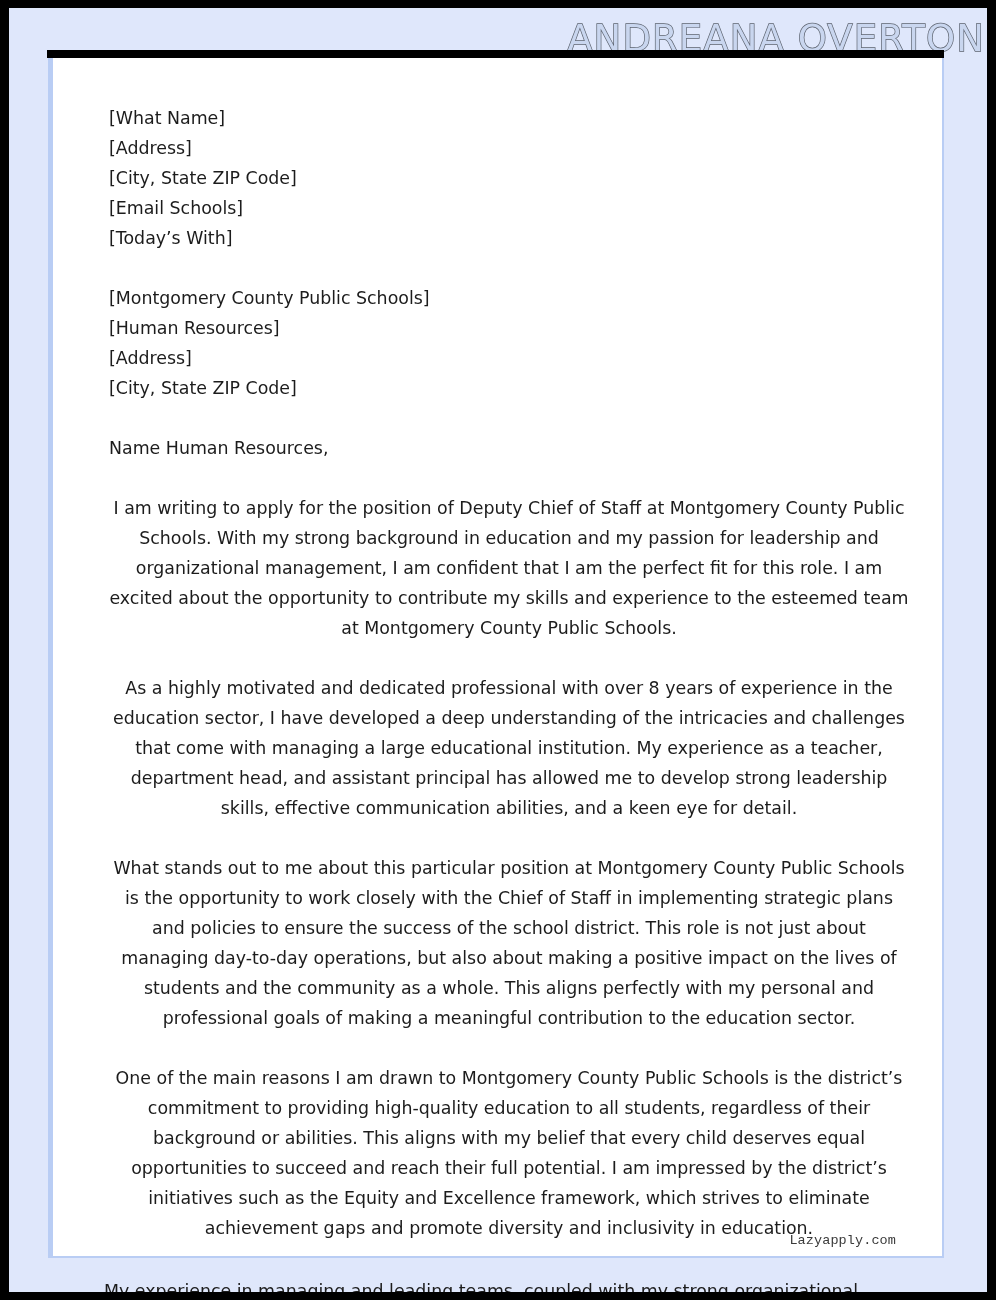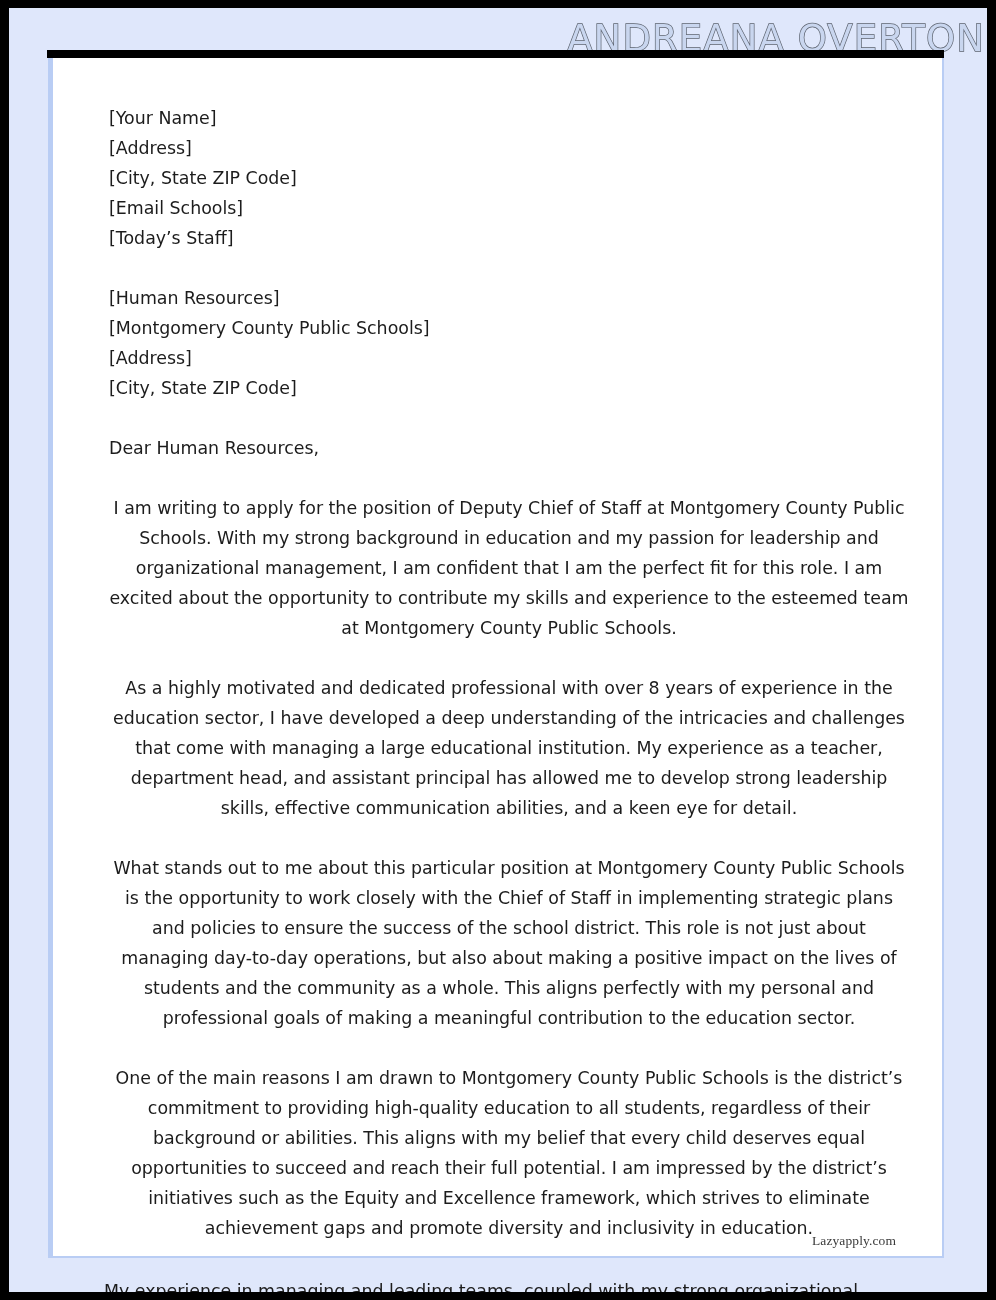--- a/index.html
+++ b/index.html
@@ -105,21 +105,21 @@
   .body-para {
     margin-bottom: 30px;
     text-align: center;
   }
 
   
   .watermark {
     position: absolute;
     right: 46px;
     bottom: 6px;
-    font-family: Liberation Serif, serif;
+    font-family: Liberation Mono, monospace;
     font-size: 13.5px;
     line-height: 18px;
     color: #3a3a3a;
     letter-spacing: 0.1px;
   }
 
   
   .overflow-line {
     position: absolute;
     left: 95px;
@@ -140,35 +140,35 @@
   <div class="header-band">
     <div class="applicant-name">ANDREANA OVERTON</div>
   </div>
 
   <div class="header-rule"></div>
 
   <div class="page-sheet">
     <div class="page-inner letter-text">
 
       <div class="addr-block">
-        <div class="addr-line">[Your Name]</div>
+        <div class="addr-line">[What Name]</div>
         <div class="addr-line">[Address]</div>
         <div class="addr-line">[City, State ZIP Code]</div>
         <div class="addr-line">[Email Schools]</div>
-        <div class="addr-line">[Today’s Staff]</div>
+        <div class="addr-line">[Today’s With]</div>
       </div>
 
       <div class="addr-block">
+        <div class="addr-line">[Montgomery County Public Schools]</div>
         <div class="addr-line">[Human Resources]</div>
-        <div class="addr-line">[Montgomery County Public Schools]</div>
         <div class="addr-line">[Address]</div>
         <div class="addr-line">[City, State ZIP Code]</div>
       </div>
 
-      <div class="salutation">Dear Human Resources,</div>
+      <div class="salutation">Name Human Resources,</div>
 
       <div class="body-para">I am writing to apply for the position of Deputy Chief of Staff at Montgomery County Public Schools. With my strong background in education and my passion for leadership and organizational management, I am confident that I am the perfect fit for this role. I am excited about the opportunity to contribute my skills and experience to the esteemed team at Montgomery County Public Schools.</div>
       <div class="body-para">As a highly motivated and dedicated professional with over 8 years of experience in the education sector, I have developed a deep understanding of the intricacies and challenges that come with managing a large educational institution. My experience as a teacher, department head, and assistant principal has allowed me to develop strong leadership skills, effective communication abilities, and a keen eye for detail.</div>
       <div class="body-para">What stands out to me about this particular position at Montgomery County Public Schools is the opportunity to work closely with the Chief of Staff in implementing strategic plans and policies to ensure the success of the school district. This role is not just about managing day-to-day operations, but also about making a positive impact on the lives of students and the community as a whole. This aligns perfectly with my personal and professional goals of making a meaningful contribution to the education sector.</div>
       <div class="body-para">One of the main reasons I am drawn to Montgomery County Public Schools is the district’s commitment to providing high-quality education to all students, regardless of their background or abilities. This aligns with my belief that every child deserves equal opportunities to succeed and reach their full potential. I am impressed by the district’s initiatives such as the Equity and Excellence framework, which strives to eliminate achievement gaps and promote diversity and inclusivity in education.</div>
 
     </div>
 
     <div class="watermark">Lazyapply.com</div>
   </div>

